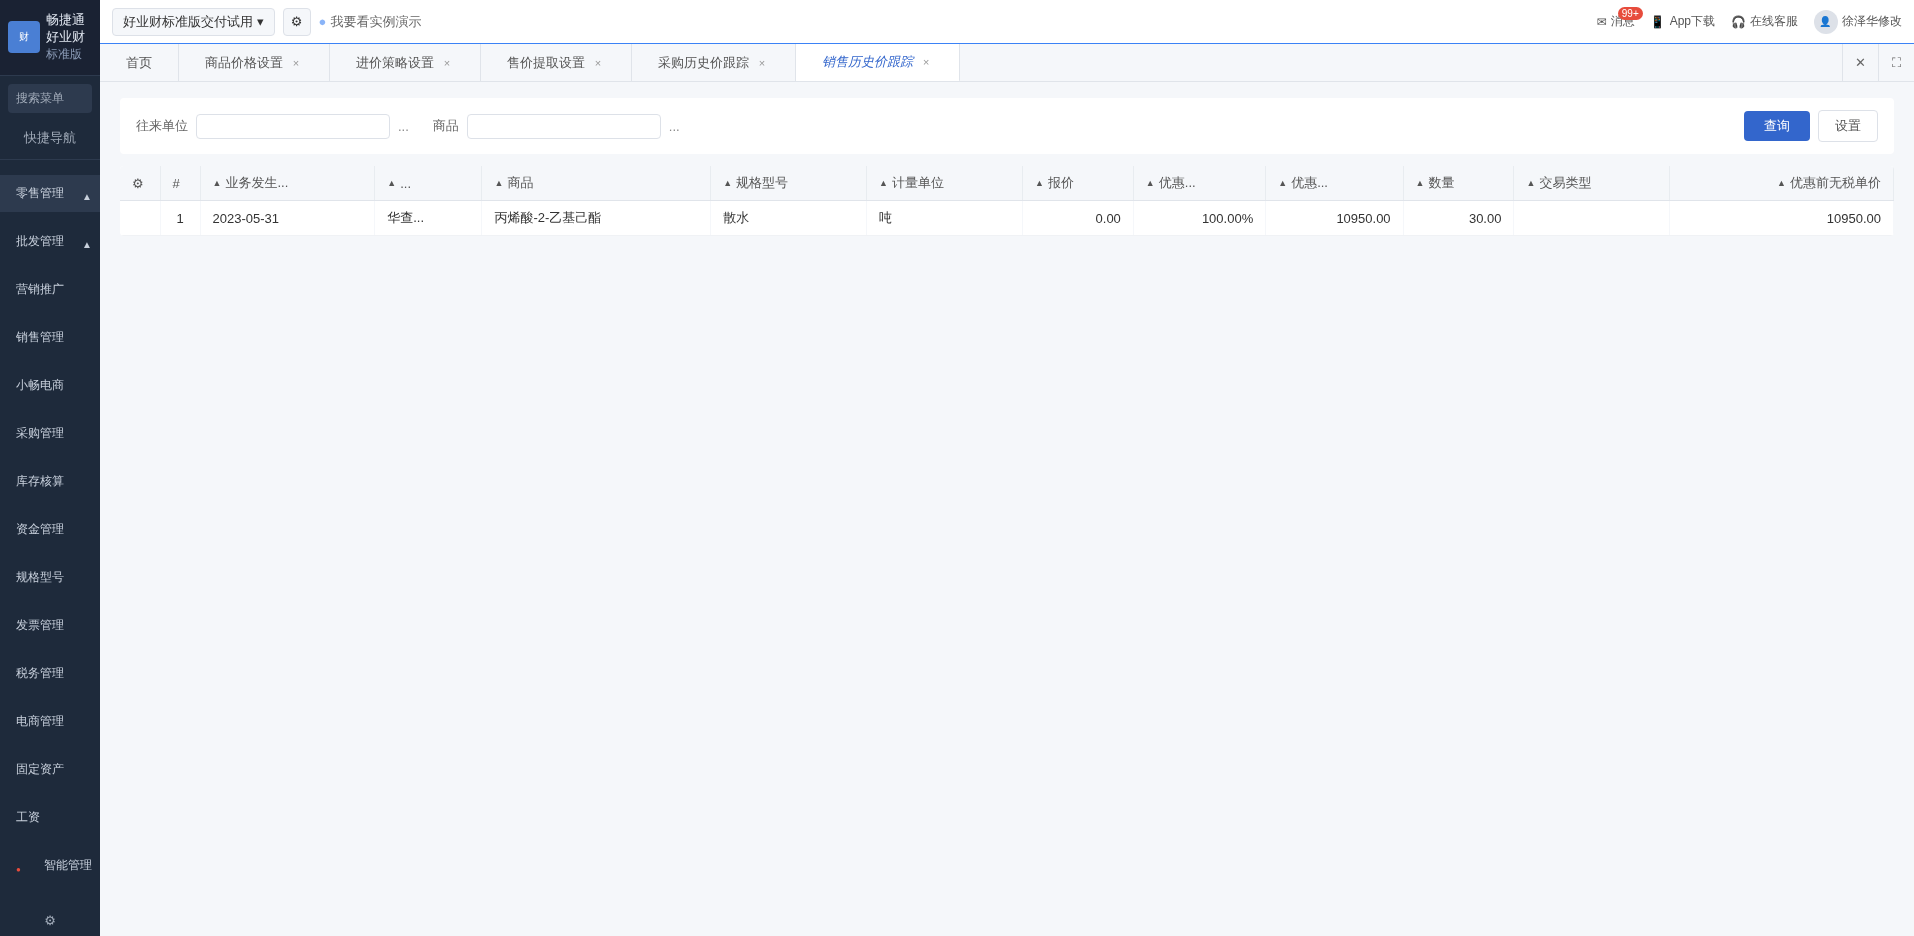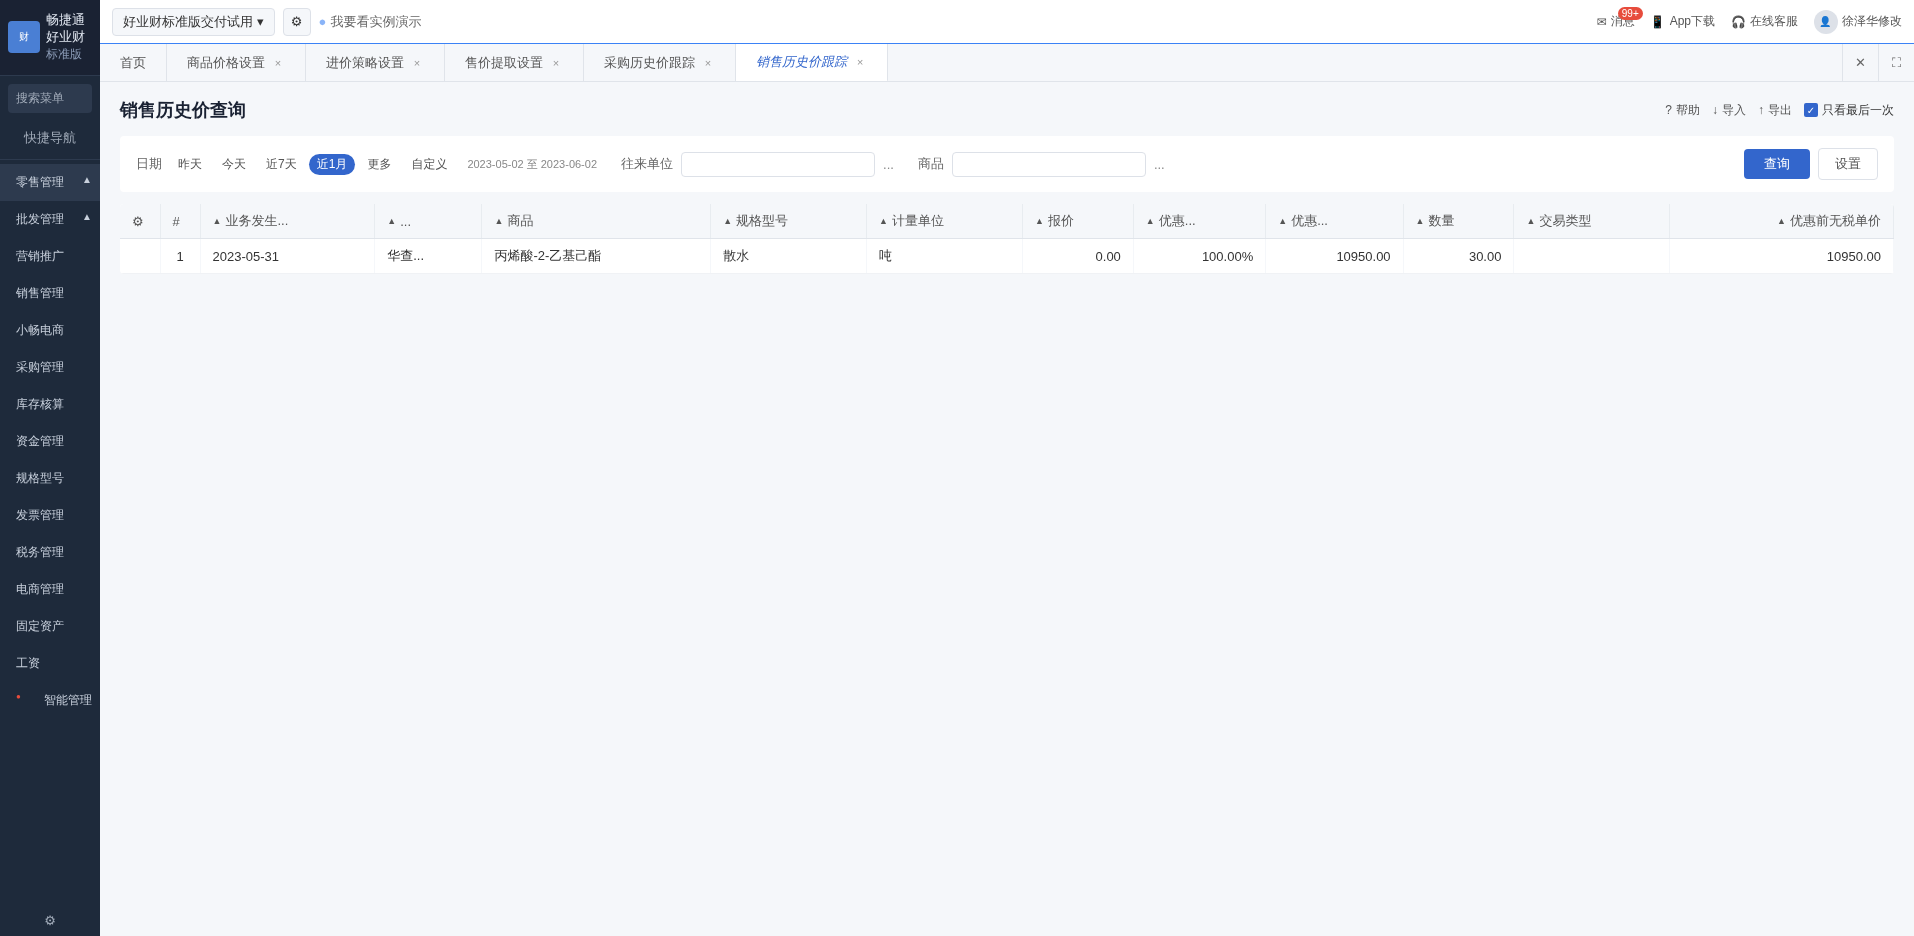--- a/index.html
+++ b/index.html
@@ -7,21 +7,21 @@
 
     
     .sidebar { width: 100px; background: #1e2a3b; color: #c8d0dc; display: flex; flex-direction: column; flex-shrink: 0; height: 100%; }
     .sidebar-logo { padding: 12px 8px; background: #1a2233; display: flex; align-items: center; gap: 6px; border-bottom: 1px solid #2d3a4e; }
     .sidebar-logo-icon { width: 32px; height: 32px; background: #4a7fd4; border-radius: 4px; display: flex; align-items: center; justify-content: center; color: white; font-size: 10px; flex-shrink: 0; }
     .sidebar-logo-text { font-size: 13px; color: #e0e6f0; line-height: 1.3; }
     .sidebar-logo-tag { font-size: 12px; color: #8a9ab5; }
     .sidebar-search { padding: 8px; }
     .sidebar-search-btn { width: 100%; background: #2d3a4e; border: none; border-radius: 4px; color: #a0aab8; padding: 6px 8px; cursor: pointer; font-size: 12px; text-align: left; }
     .sidebar-nav-btn { width: 100%; background: none; border: none; color: #a0aab8; padding: 8px; cursor: pointer; font-size: 13px; text-align: center; }
-    .sidebar-item { width: 100%; background: none; border: none; color: #c8d0dc; padding: 10px 8px; cursor: pointer; font-size: 12px; text-align: center; display: flex; align-items: flex-start; justify-content: space-between; padding-left: 16px; padding-right: 8px; }
+    .sidebar-item { width: 100%; background: none; border: none; color: #c8d0dc; padding: 10px 8px; cursor: pointer; font-size: 12px; text-align: center; display: flex; align-items: flex-end; justify-content: space-between; padding-left: 16px; padding-right: 8px; margin-top: 11px; }
     .sidebar-item.active { background: #2d3a4e; }
     .sidebar-item .arrow { font-size: 10px; }
     .sidebar-item.has-dot::before { content: '●'; color: #e74c3c; font-size: 8px; margin-right: 4px; }
     .sidebar-divider { height: 1px; background: #2d3a4e; margin: 4px 0; }
     .sidebar-settings { margin-top: auto; padding: 8px; text-align: center; color: #a0aab8; cursor: pointer; }
 
     
     .main { flex: 1; display: flex; flex-direction: column; overflow: hidden; background: #fff; }
 
     
@@ -33,21 +33,21 @@
     .topbar-right { margin-left: auto; display: flex; align-items: center; gap: 16px; }
     .topbar-msg { display: flex; align-items: center; gap: 4px; cursor: pointer; color: #555; font-size: 12px; position: relative; }
     .topbar-badge { background: #e74c3c; color: white; border-radius: 8px; padding: 1px 4px; font-size: 10px; position: absolute; top: -6px; right: -8px; }
     .topbar-app { display: flex; align-items: center; gap: 4px; cursor: pointer; color: #555; font-size: 12px; }
     .topbar-service { display: flex; align-items: center; gap: 4px; cursor: pointer; color: #555; font-size: 12px; }
     .topbar-user { display: flex; align-items: center; gap: 4px; cursor: pointer; color: #555; font-size: 12px; }
     .topbar-avatar { width: 24px; height: 24px; background: #dde1e8; border-radius: 50%; display: flex; align-items: center; justify-content: center; font-size: 10px; }
 
     
     .tabbar { height: 38px; background: #f5f7fa; border-bottom: 1px solid #e0e4ea; display: flex; align-items: center; padding: 0 0; flex-shrink: 0; overflow-x: auto; }
-    .tab { height: 38px; padding: 0 20px; display: flex; align-items: center; gap: 6px; cursor: pointer; font-size: 13px; color: #555; border-right: 1px solid #e0e4ea; white-space: nowrap; flex-shrink: 0; }
+    .tab { height: 38px; padding: 0 26px; display: flex; align-items: center; gap: 6px; cursor: pointer; font-size: 13px; color: #555; border-right: 1px solid #e0e4ea; white-space: nowrap; flex-shrink: 0; }
     .tab.active { background: #fff; color: #3366cc; border-bottom: 2px solid #fff; font-weight: 500; font-style: italic; }
     .tab-close { font-size: 11px; color: #999; cursor: pointer; width: 14px; height: 14px; display: flex; align-items: center; justify-content: center; border-radius: 50%; }
     .tabbar-actions { margin-left: auto; display: flex; align-items: center; flex-shrink: 0; }
     .tabbar-btn { width: 36px; height: 38px; display: flex; align-items: center; justify-content: center; cursor: pointer; border-left: 1px solid #e0e4ea; color: #666; }
 
     
     .page-content { flex: 1; overflow-y: auto; padding: 16px 20px; background: #f5f7fa; }
     .page-header { display: flex; align-items: center; justify-content: space-between; margin-bottom: 14px; }
     .page-title { font-size: 18px; font-weight: 600; color: #1a2233; }
     .page-actions { display: flex; align-items: center; gap: 12px; }
@@ -210,55 +210,22 @@
       <span class="tab-close">×</span>
     </div>
     <div class="tabbar-actions">
       <div class="tabbar-btn">✕</div>
       <div class="tabbar-btn">⛶</div>
     </div>
   </div>
 
   <div class="page-content">
 
-    <div class="page-header">
-      <h1 class="page-title">销售历史价查询</h1>
-      <div class="page-actions">
-        <div class="page-action-btn">
-          <span>?</span>
-          <span>帮助</span>
-        </div>
-        <div class="page-action-btn">
-          <span>↓</span>
-          <span>导入</span>
-        </div>
-        <div class="page-action-btn">
-          <span>↑</span>
-          <span>导出</span>
-        </div>
-        <div class="page-action-checkbox">
-          <div class="checkbox-blue">✓</div>
-          <span>只看最后一次</span>
-        </div>
-      </div>
-    </div>
 
     <div class="filter-bar">
-      <div class="filter-group">
-        <span class="filter-label">日期</span>
-        <div class="filter-date-options">
-          <span class="filter-date-opt">昨天</span>
-          <span class="filter-date-opt">今天</span>
-          <span class="filter-date-opt">近7天</span>
-          <span class="filter-date-opt active">近1月</span>
-          <span class="filter-date-opt">更多</span>
-          <span class="filter-date-opt">自定义</span>
-        </div>
-        <span class="filter-date-range">2023-05-02 至 2023-06-02</span>
-      </div>
 
       <div class="filter-group">
         <span class="filter-label">往来单位</span>
         <input class="filter-input" type="text" placeholder="" style="">
         <span class="filter-dots">...</span>
       </div>
 
       <div class="filter-group">
         <span class="filter-label">商品</span>
         <input class="filter-input" type="text" placeholder="" style="">

